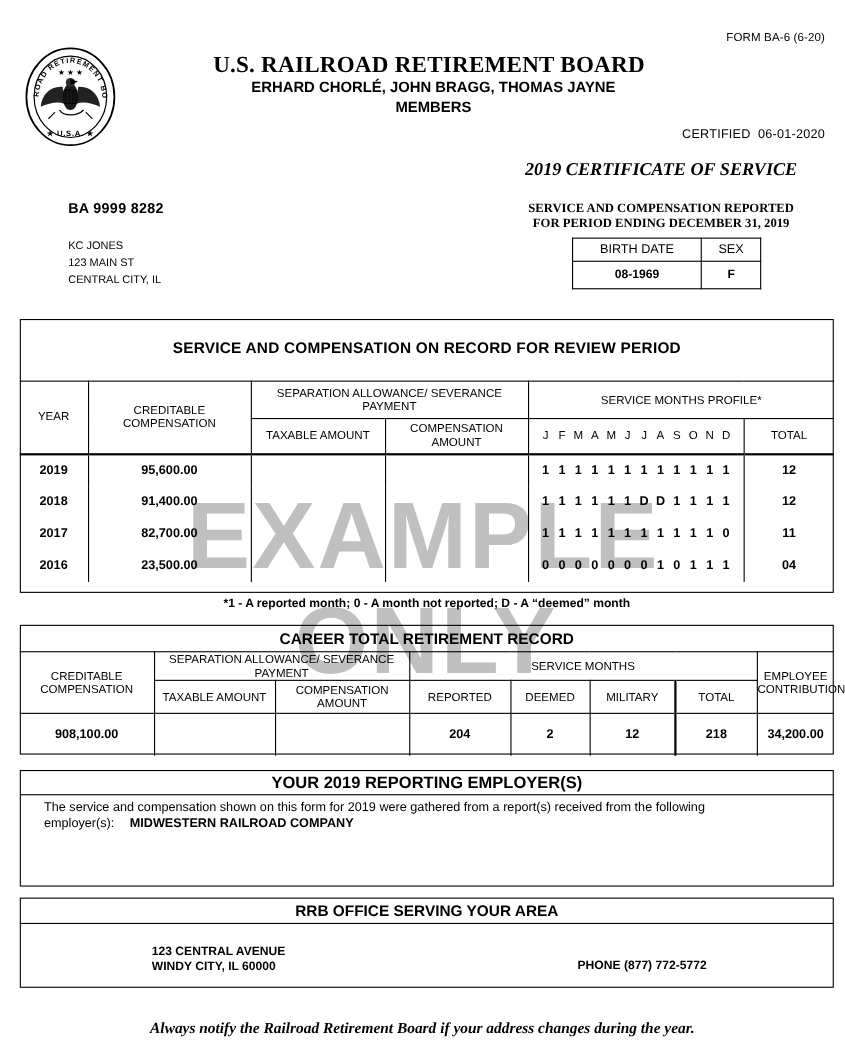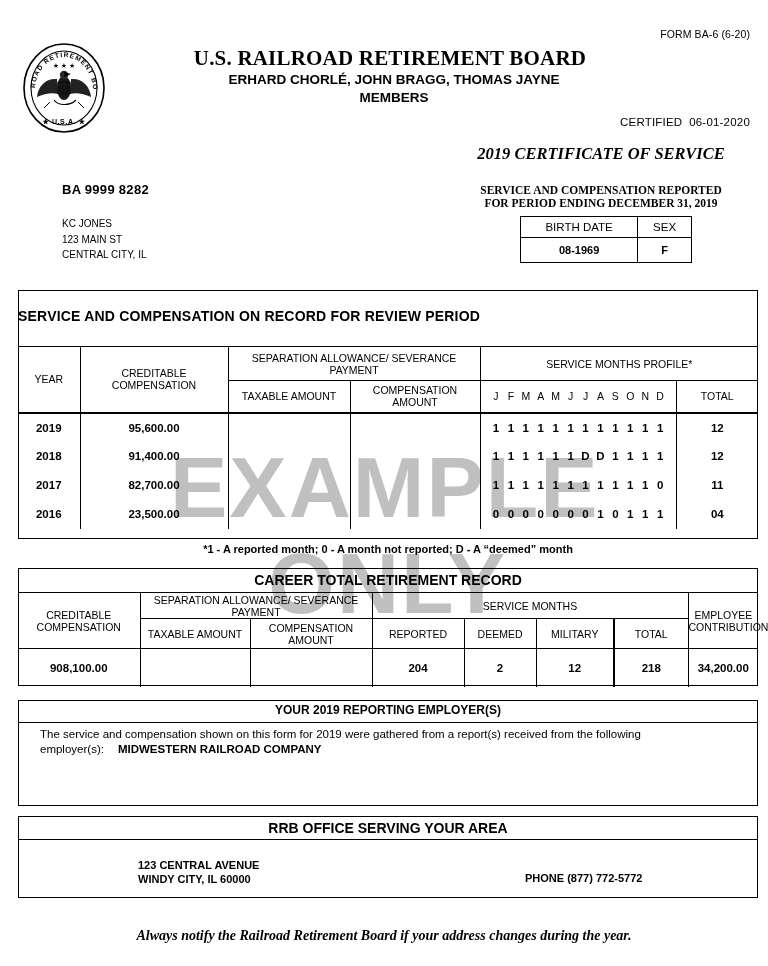--- a/index.html
+++ b/index.html
@@ -135,21 +135,21 @@
   }
 
   
   .box { position: absolute; border: 1px solid #000; background: transparent; }
 
   
   .svc-box { left: 18px; top: 290px; width: 740px; height: 249px; }
   .svc-title {
     position: absolute;
     left: 18px; top: 308px; width: 740px;
-    text-align: left;
+    text-align: center;
     font-weight: bold;
     font-size: 14px;
     letter-spacing: .2px;
   }
   .svc-table {
     position: absolute;
     left: 18px; top: 346px;
     width: 740px;
     border-collapse: collapse;
     table-layout: fixed;
@@ -215,21 +215,21 @@
   .thickL { border-left: 2px solid #000 !important; }
   .topline th { border-top: 1px solid #000; }
 
   
   .emp-box { left: 18px; top: 700px; width: 740px; height: 106px; }
   .emp-title {
     position: absolute;
     left: 18px; top: 703px; width: 740px;
     text-align: center;
     font-weight: bold;
-    font-size: 12px;
+    font-size: 15px;
   }
   .emp-rule { position: absolute; left: 18px; top: 722px; width: 740px; border-top: 1px solid #000; }
   .emp-text {
     position: absolute;
     left: 40px; top: 727px; width: 690px;
     font-size: 11.5px;
     line-height: 15px;
   }
   .emp-name { font-weight: bold; padding-left: 14px; }
 

